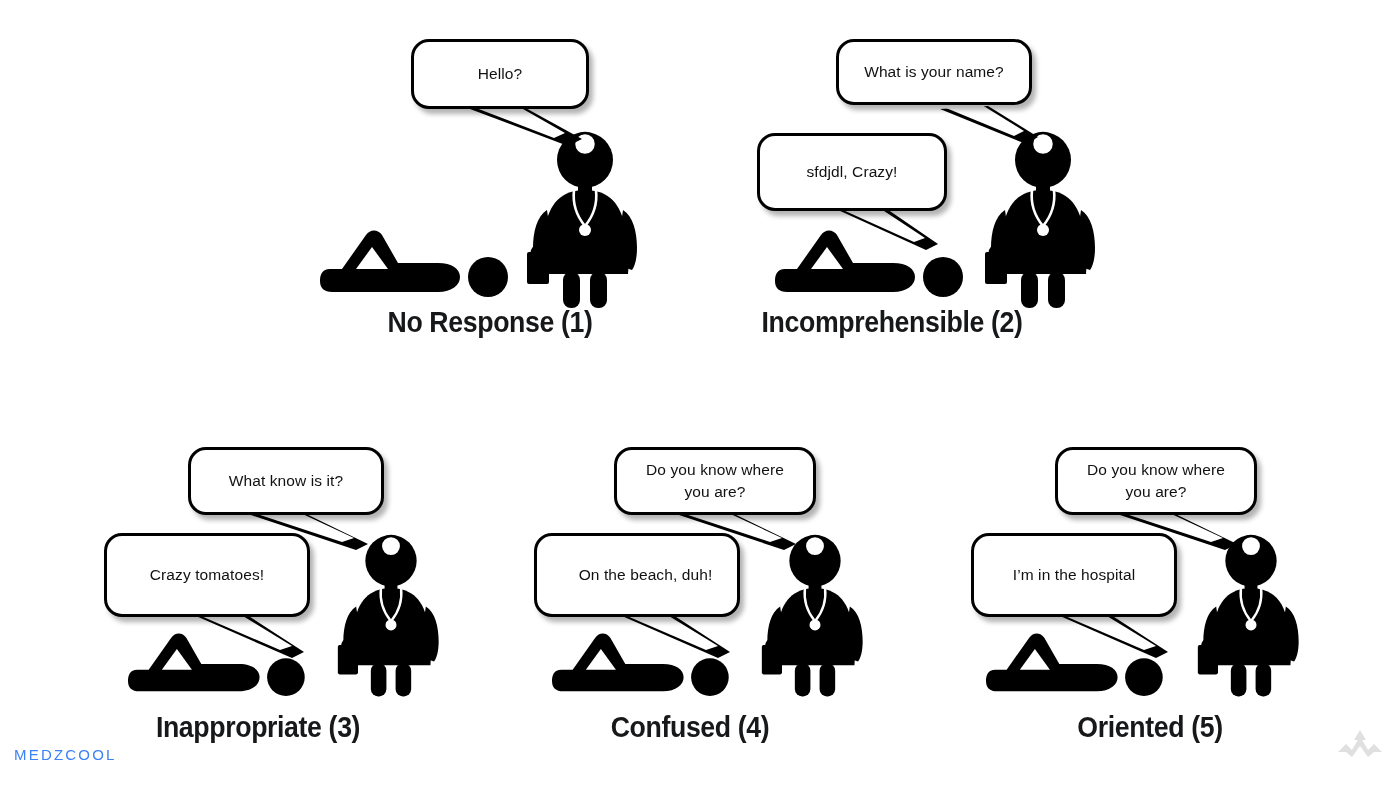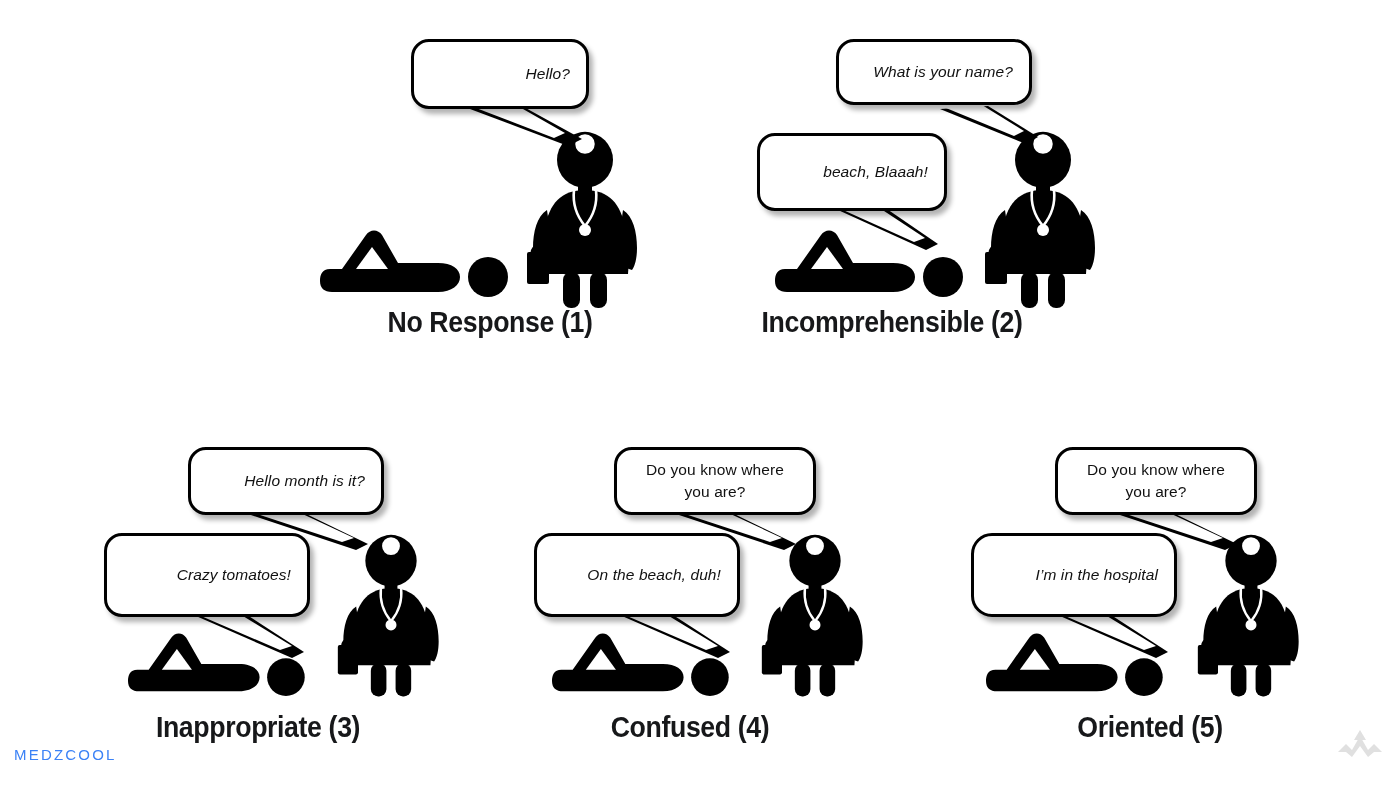--- a/index.html
+++ b/index.html
@@ -44,21 +44,21 @@
   .bubble .btext {
     width: 100%;
     padding: 0 16px;
     font-family: "Liberation Sans", sans-serif;
     font-size: 15.5px;
     line-height: 1.42;
     color: #111111;
     letter-spacing: 0.1px;
     white-space: pre-line;
   }
-  .bubble.center .btext { text-align: right; font-style: italic; }
+  .bubble.center .btext { text-align: center; }
   .bubble.left   .btext { text-align: center; }
 
   
   .tail {
     position: absolute;
     z-index: 5;
     overflow: visible;
   }
 
   
@@ -159,21 +159,21 @@
 
     <div class="bubble center" style="left:836px; top:39px; width:196px; height:66px;">
       <div class="btext">What is your name?</div>
     </div>
     <svg class="tail" style="left:940px; top:100px;" width="110" height="48" viewBox="0 0 110 48">
       <polygon points="0,9 86,44 98,37 48,6" fill="#000000"></polygon>
       <polygon points="6,8 74,36 84,31 42,5" fill="#ffffff"></polygon>
     </svg>
 
     <div class="bubble center" style="left:757px; top:133px; width:190px; height:78px;">
-      <div class="btext">beach, Blaaah!</div>
+      <div class="btext">sfdjdl, Crazy!</div>
     </div>
     <svg class="tail" style="left:838px; top:204px;" width="110" height="50" viewBox="0 0 110 50">
       <polygon points="0,6 88,46 100,40 46,3" fill="#000000"></polygon>
       <polygon points="5,6 76,38 87,34 40,3" fill="#ffffff"></polygon>
     </svg>
 
     <svg class="fig" style="left:983px; top:124px;" width="120" height="186" viewBox="0 0 120 186">
       <g fill="#000000">
         <circle cx="60" cy="36" r="28"></circle>
         <rect x="38" y="24" width="44" height="12" rx="4"></rect>
@@ -201,21 +201,21 @@
       </g>
       <polygon points="52,18 68,40 36,40" fill="#ffffff"></polygon>
     </svg>
 
     <div class="caption" style="left:732px; top:306px; width:320px;">Incomprehensible (2)</div>
   </div>
 
   <div class="panel">
 
     <div class="bubble center" style="left:188px; top:447px; width:196px; height:68px;">
-      <div class="btext">Hello month is it?</div>
+      <div class="btext">What know is it?</div>
     </div>
     <svg class="tail" style="left:248px; top:506px;" width="130" height="48" viewBox="0 0 130 48">
       <polygon points="0,8 108,44 120,38 52,5" fill="#000000"></polygon>
       <polygon points="6,7 94,36 106,32 46,4" fill="#ffffff"></polygon>
     </svg>
 
     <div class="bubble center" style="left:104px; top:533px; width:206px; height:84px;">
       <div class="btext">Crazy tomatoes!</div>
     </div>
     <svg class="tail" style="left:196px; top:610px;" width="120" height="52" viewBox="0 0 120 52">
@@ -310,21 +310,21 @@
 
     <div class="bubble left" style="left:1055px; top:447px; width:202px; height:68px;">
       <div class="btext">Do you know where
 you are?</div>
     </div>
     <svg class="tail" style="left:1117px; top:506px;" width="130" height="48" viewBox="0 0 130 48">
       <polygon points="0,8 108,44 120,38 52,5" fill="#000000"></polygon>
       <polygon points="6,7 94,36 106,32 46,4" fill="#ffffff"></polygon>
     </svg>
 
-    <div class="bubble center" style="left:971px; top:533px; width:206px; height:84px;border-radius:21px;">
+    <div class="bubble center" style="left:971px; top:533px; width:206px; height:84px;">
       <div class="btext">I’m in the hospital</div>
     </div>
     <svg class="tail" style="left:1060px; top:610px;" width="120" height="52" viewBox="0 0 120 52">
       <polygon points="0,6 96,48 108,42 48,3" fill="#000000"></polygon>
       <polygon points="5,6 84,40 96,36 42,3" fill="#ffffff"></polygon>
     </svg>
 
     <svg class="fig" style="left:1196px; top:527px;" width="110" height="172" viewBox="0 0 120 186">
       <g fill="#000000">
         <circle cx="60" cy="36" r="28"></circle>

